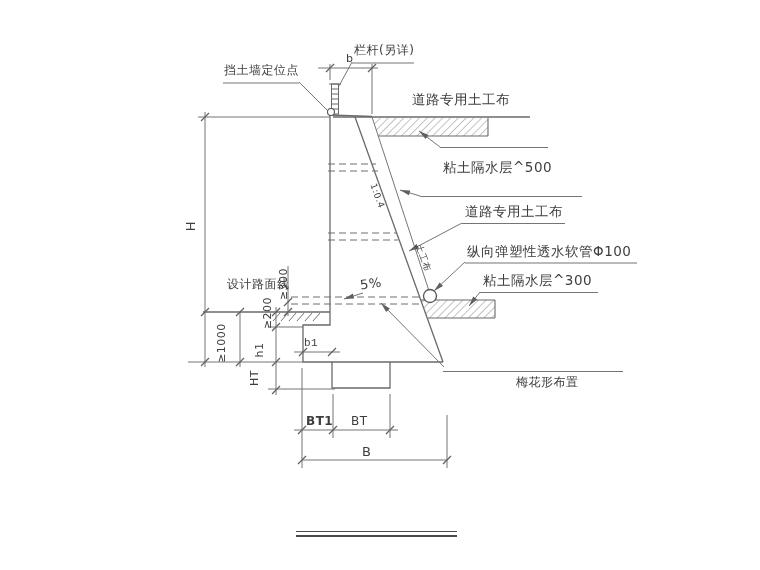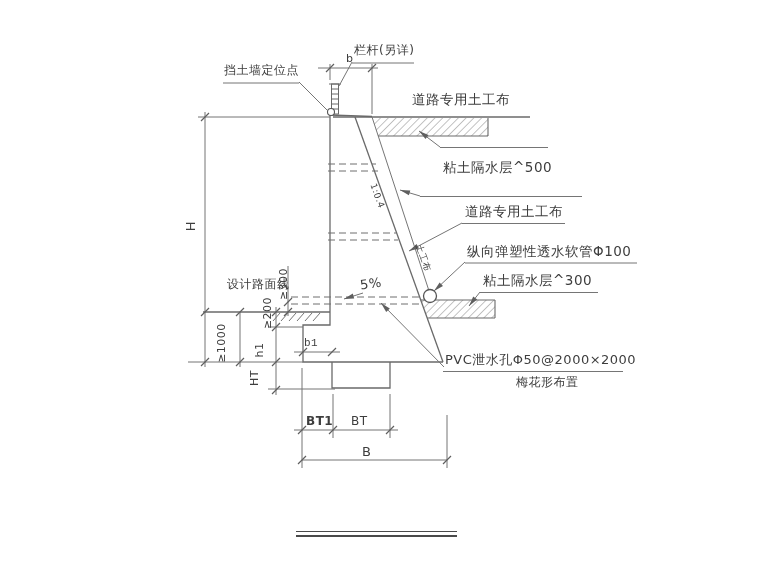--- a/index.html
+++ b/index.html
@@ -134,21 +134,20 @@
   </svg>
 
   <span class="lbl s12" style="left:224px;top:64px;">挡土墙定位点</span>
   <span class="lbl s12" style="left:354px;top:44px;">栏杆(另详)</span>
   <span class="lbl s11" style="left:346px;top:53px;">b</span>
   <span class="lbl s14" style="left:412px;top:93px;">道路专用土工布</span>
   <span class="lbl s14" style="left:443px;top:129px;margin-top:32px;">粘土隔水层^500</span>
   <span class="lbl s14" style="left:465px;top:205px;">道路专用土工布</span>
   <span class="lbl s14" style="left:467px;top:245px;">纵向弹塑性透水软管Φ100</span>
   <span class="lbl s14" style="left:483px;top:274px;">粘土隔水层^300</span>
-  <span class="lbl s13" style="left:445px;top:353px;">PVC泄水孔Φ50@2000×2000</span>
   <span class="lbl s12" style="left:516px;top:376px;">梅花形布置</span>
   <span class="lbl s12" style="left:205px;top:278px;padding-left:22px;">设计路面线</span>
   <span class="lbl s13 tilt" style="left:360px;top:277px;">5%</span>
 
   <span class="lbl s13 pivot" style="left:190px;top:226px;">H</span>
   <span class="lbl s11 pivot" style="left:283px;top:284px;">≥300</span>
   <span class="lbl s11 pivot" style="left:267px;top:313px;">≥200</span>
   <span class="lbl s11 pivot" style="left:221px;top:343px;">≥1000</span>
   <span class="lbl s11 pivot" style="left:259px;top:350px;">h1</span>
   <span class="lbl s11 pivot" style="left:254px;top:378px;">HT</span>

